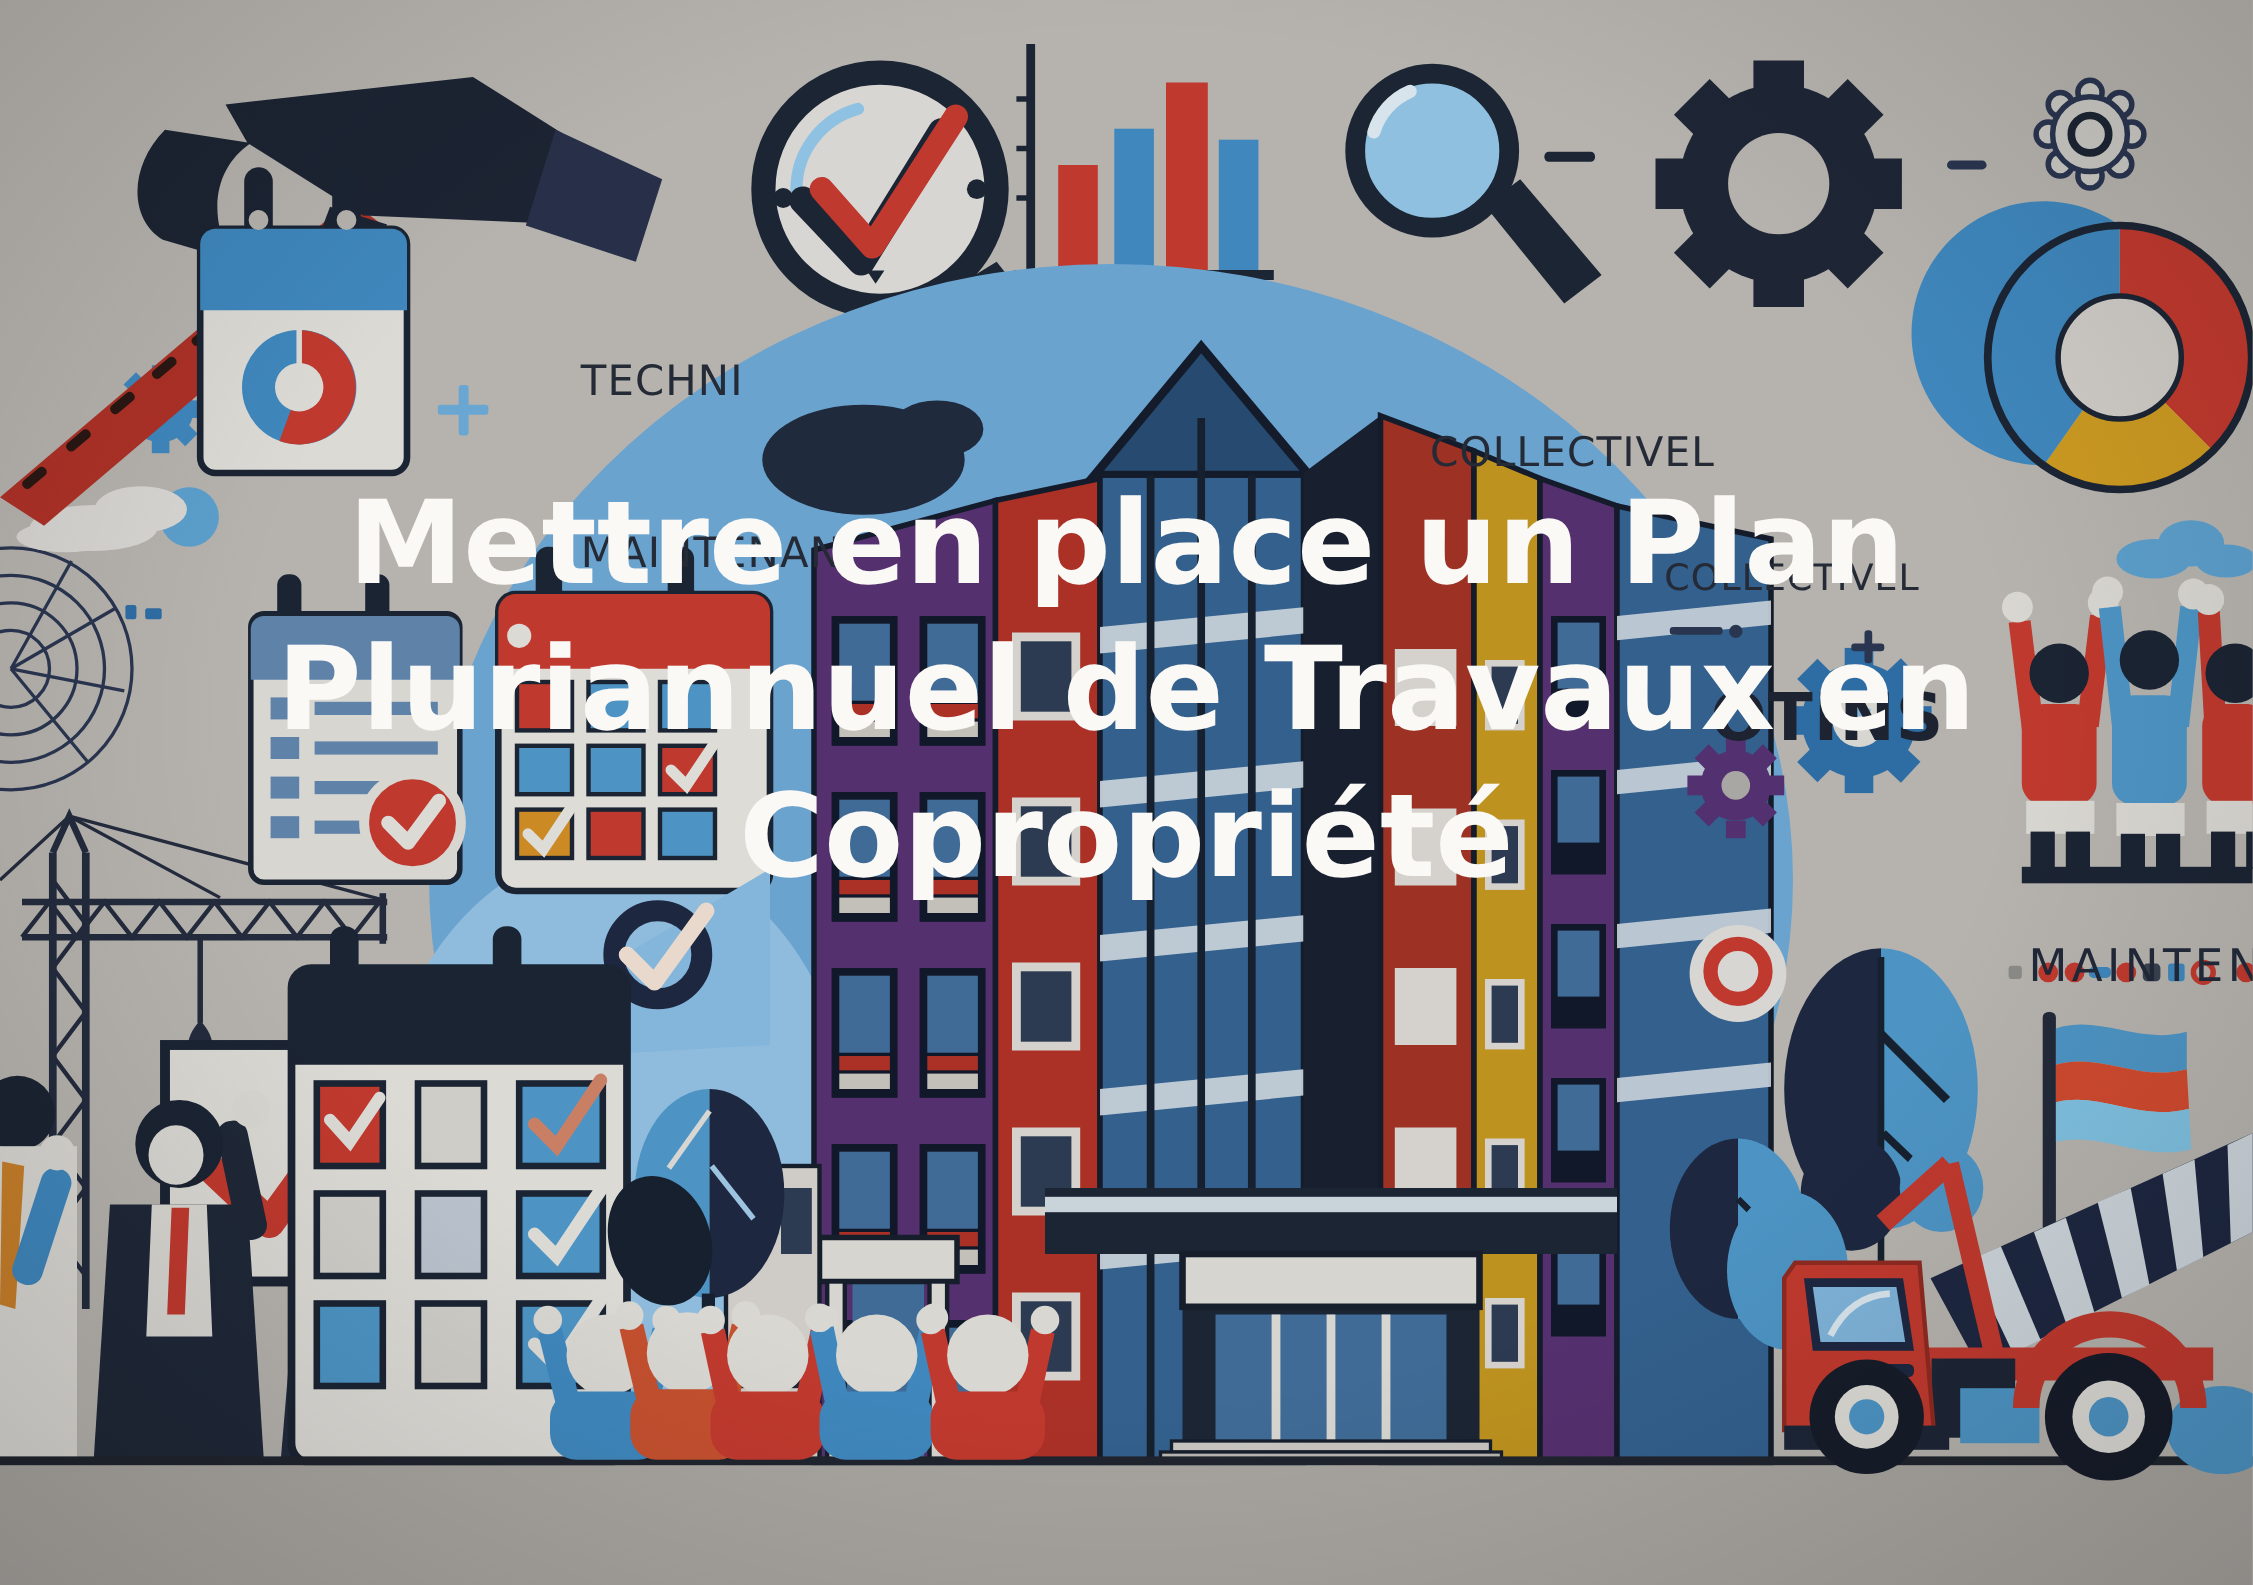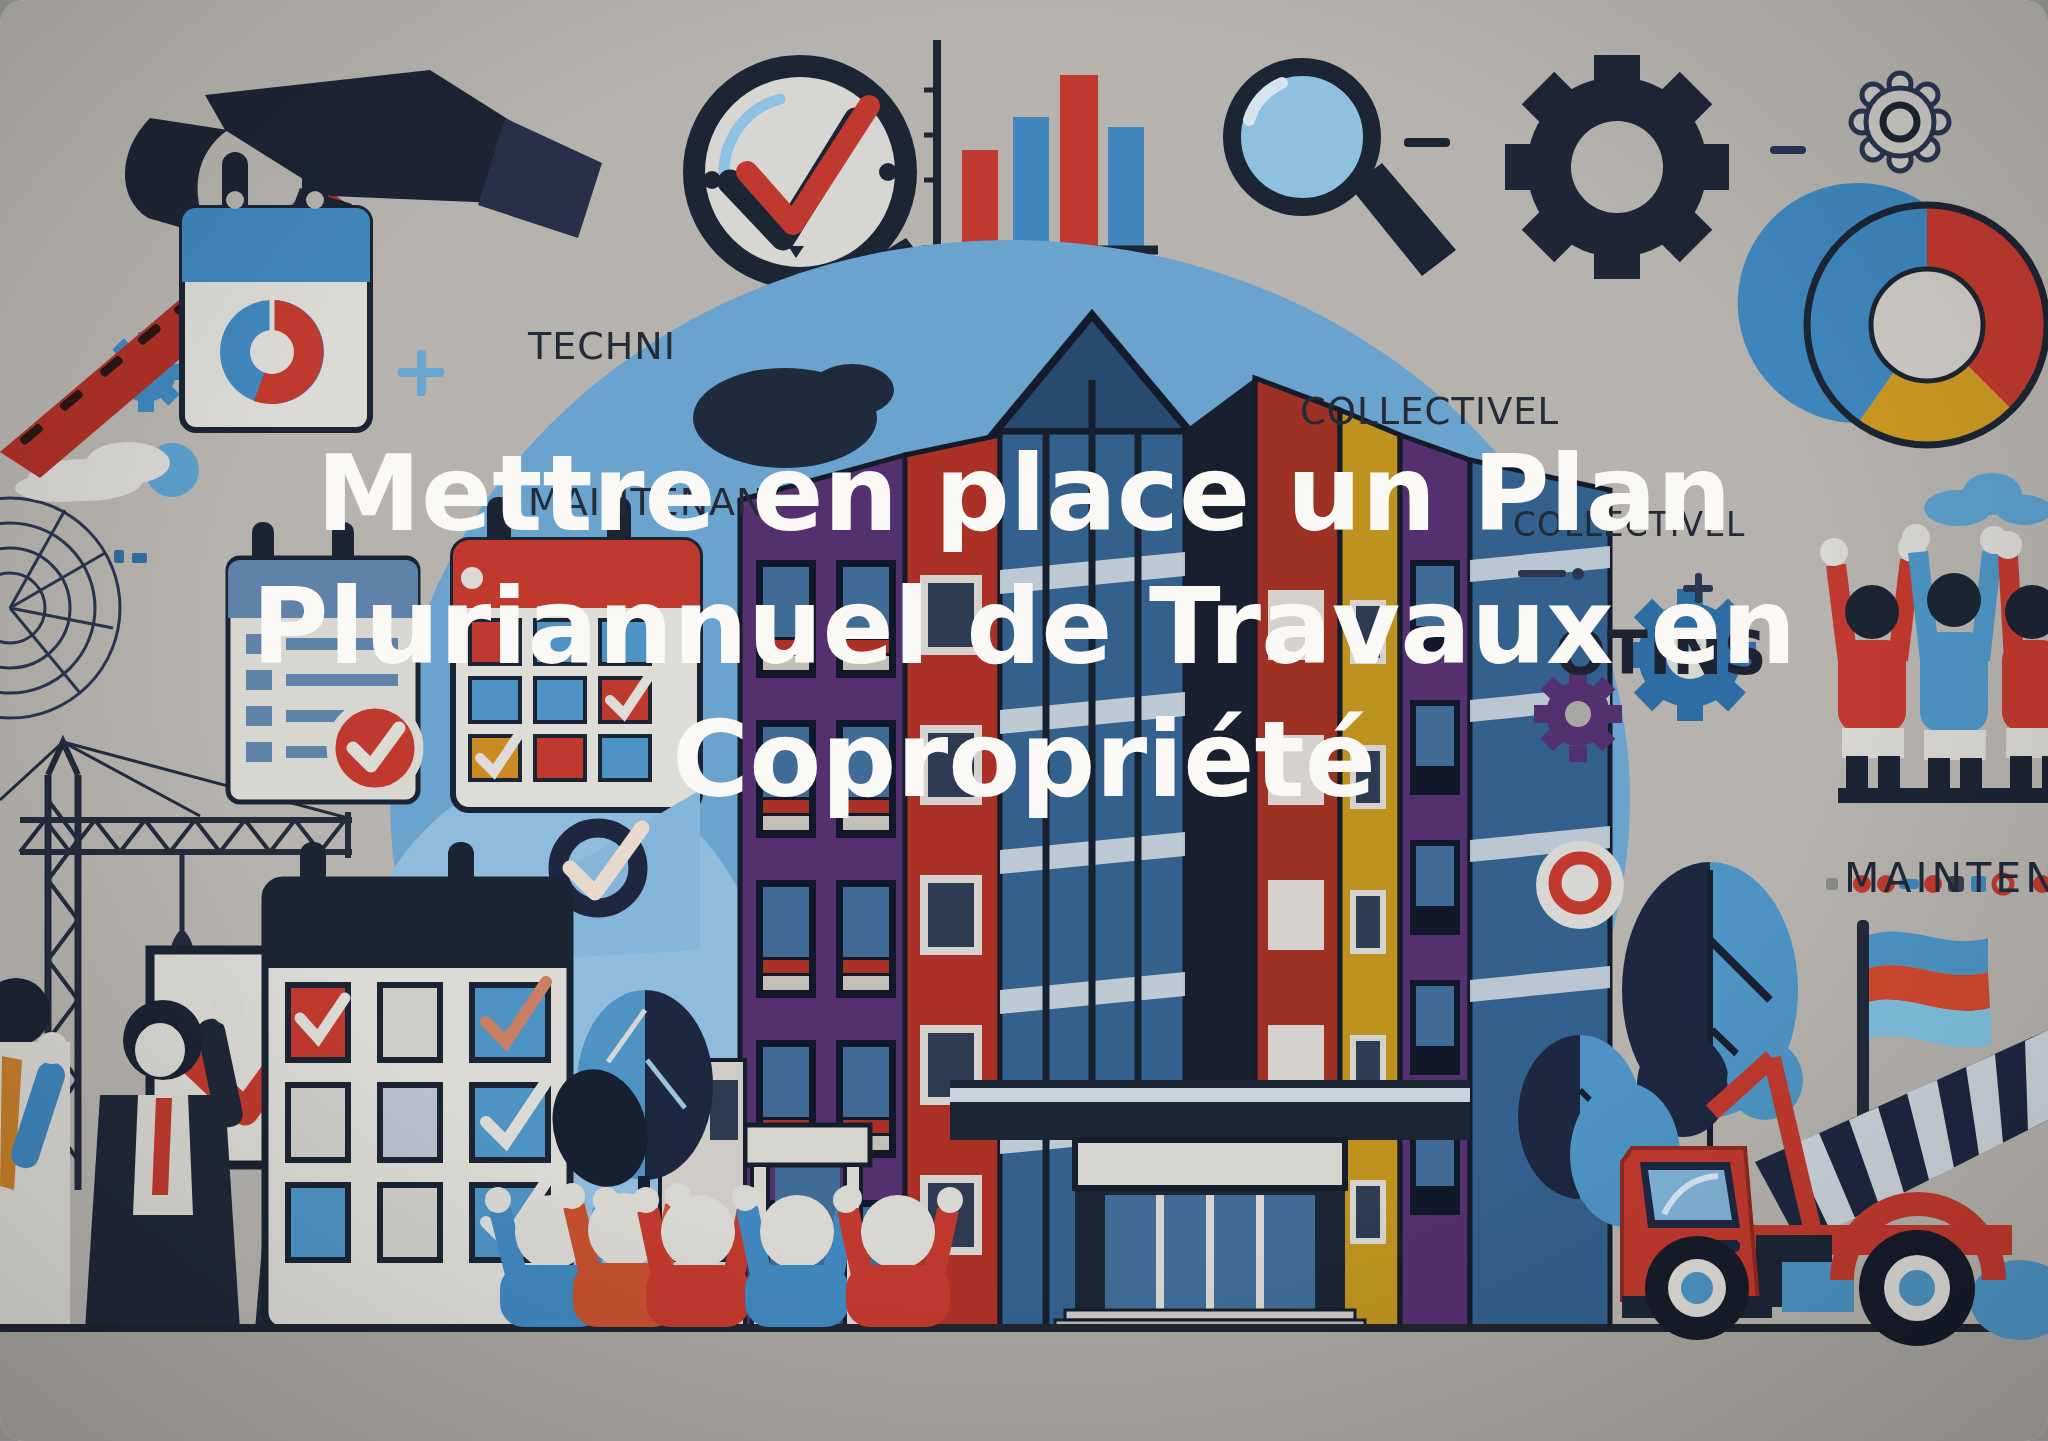--- a/index.html
+++ b/index.html
@@ -1,17 +1,17 @@
 <!DOCTYPE html>
 <html><head>
 <meta charset="utf-8">
 <style>
   html,body{margin:0;padding:0;background:#888;}
   #stage{position:relative;width:2048px;height:1441px;overflow:hidden;
-         background:#b6b3ae;font-family:"DejaVu Sans",sans-serif;border-radius:24px;}
+         background:#b6b3ae;font-family:"DejaVu Sans",sans-serif;}
   #stage svg{position:absolute;left:0;top:0;}
   .vignette{position:absolute;left:0;top:0;width:100%;height:100%;pointer-events:none;
             background:radial-gradient(ellipse at 50% 45%, rgba(0,0,0,0) 55%, rgba(0,0,0,0.16) 100%);}
   .lbl{position:absolute;color:#242a36;font-weight:500;white-space:pre;}
   .lbl-techni{left:528px;top:216px;font-size:38px;line-height:52px;letter-spacing:1px;}
   .lbl-collectivel{left:1300px;top:292px;font-size:37px;line-height:48px;letter-spacing:1px;}
   .lbl-collective{left:1513px;top:420px;font-size:33px;line-height:42px;letter-spacing:1px;}
   .lbl-collective .l2{font-size:60px;font-weight:700;margin-left:42px;margin-top:2px;color:#1d2330;}
   .lbl-maint{left:1810px;top:806px;font-size:41px;letter-spacing:4px;color:#202737;}
   .title{position:absolute;left:0;top:428px;width:100%;text-align:center;

